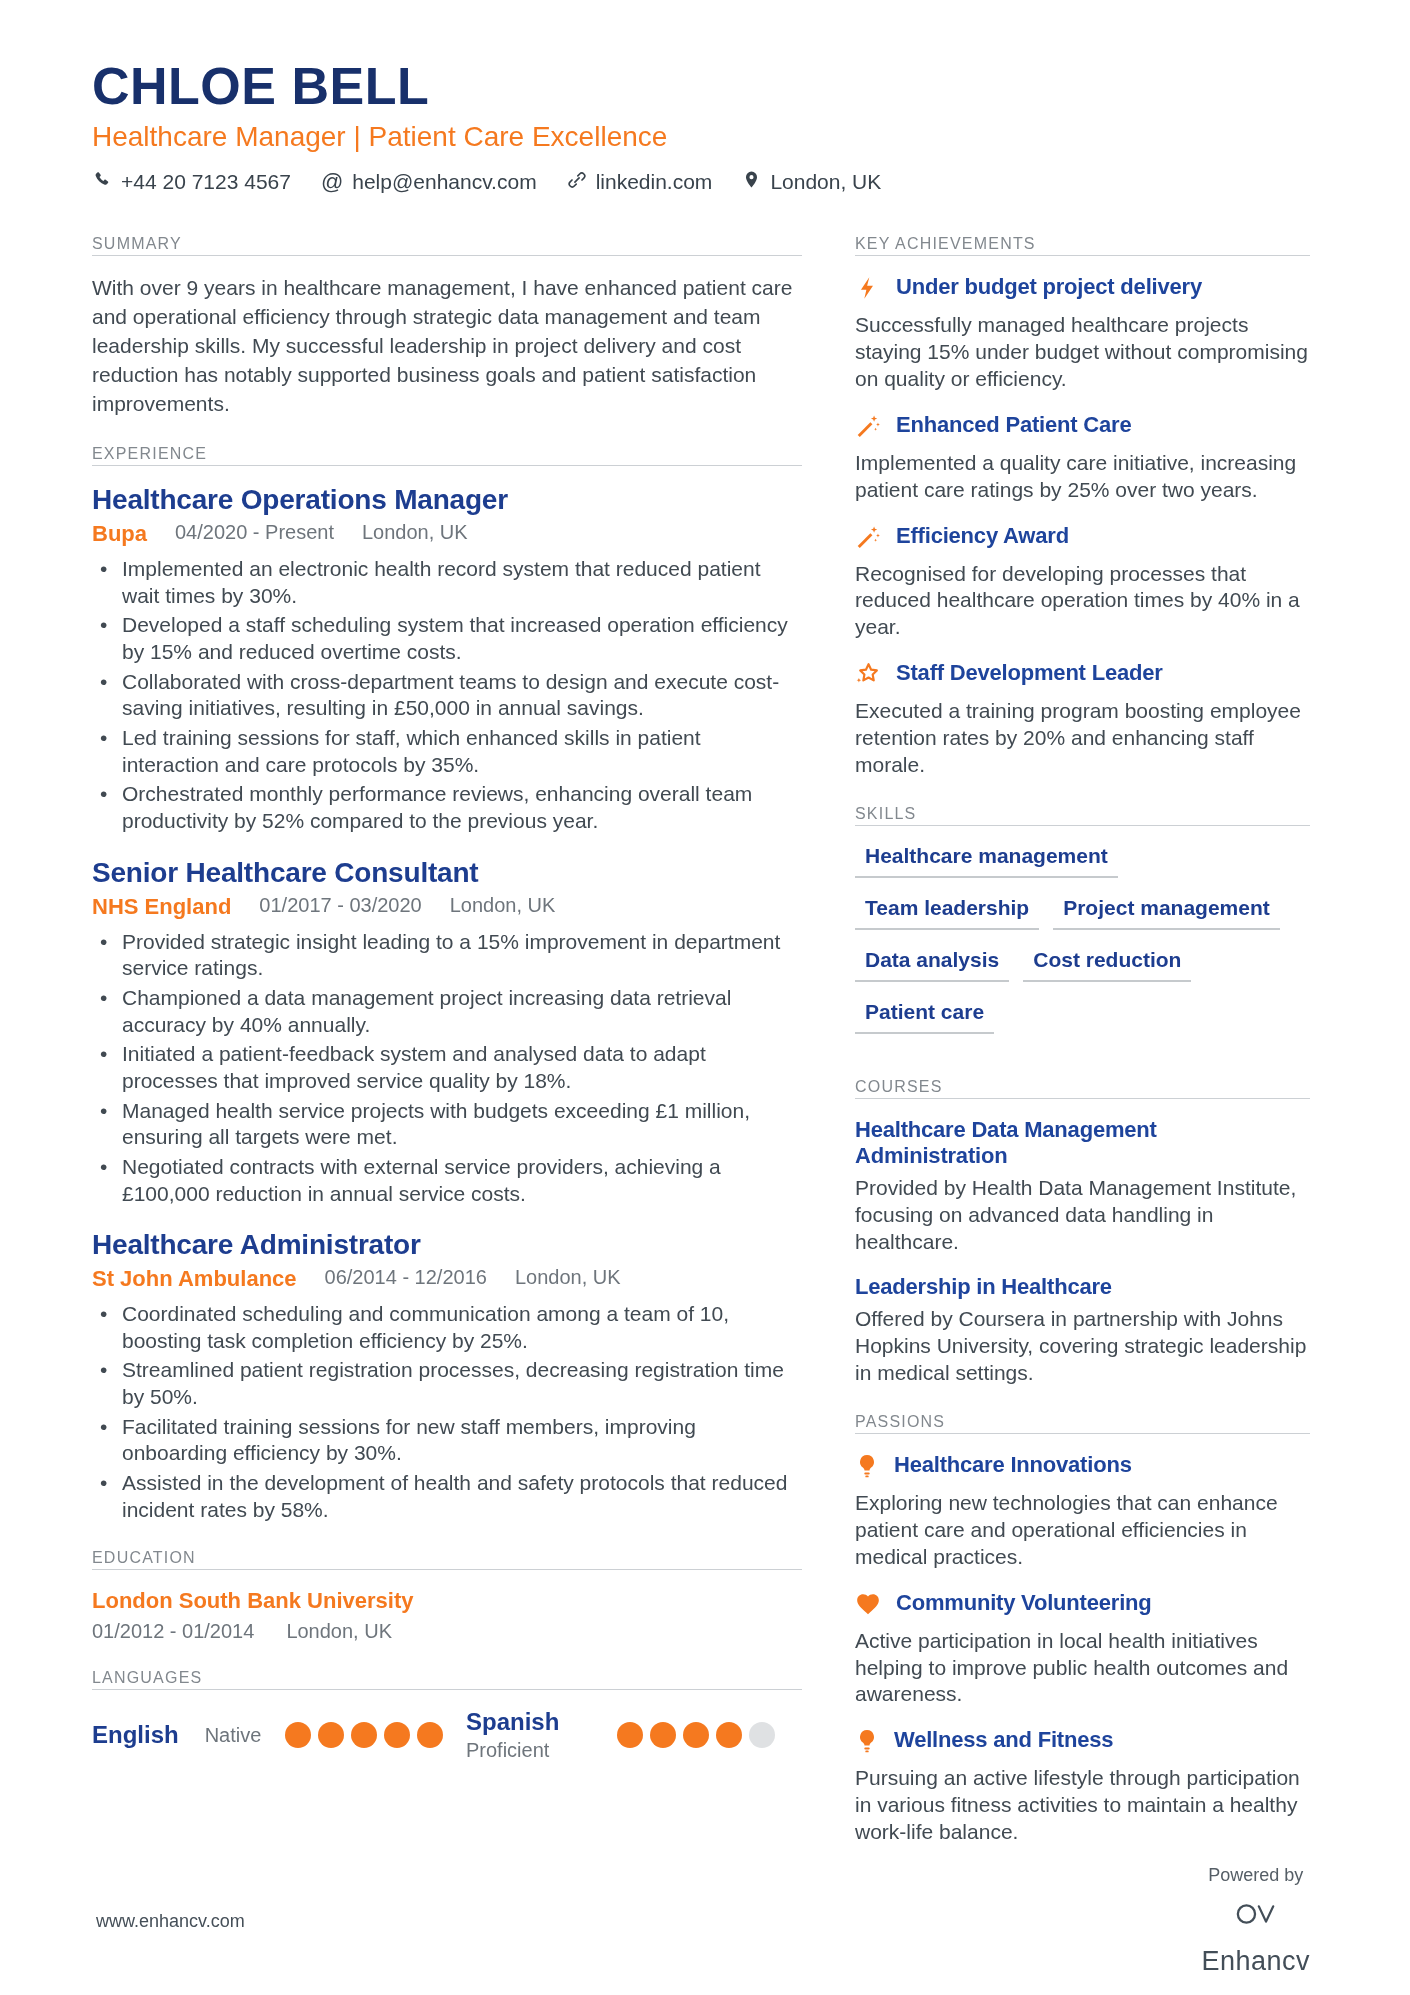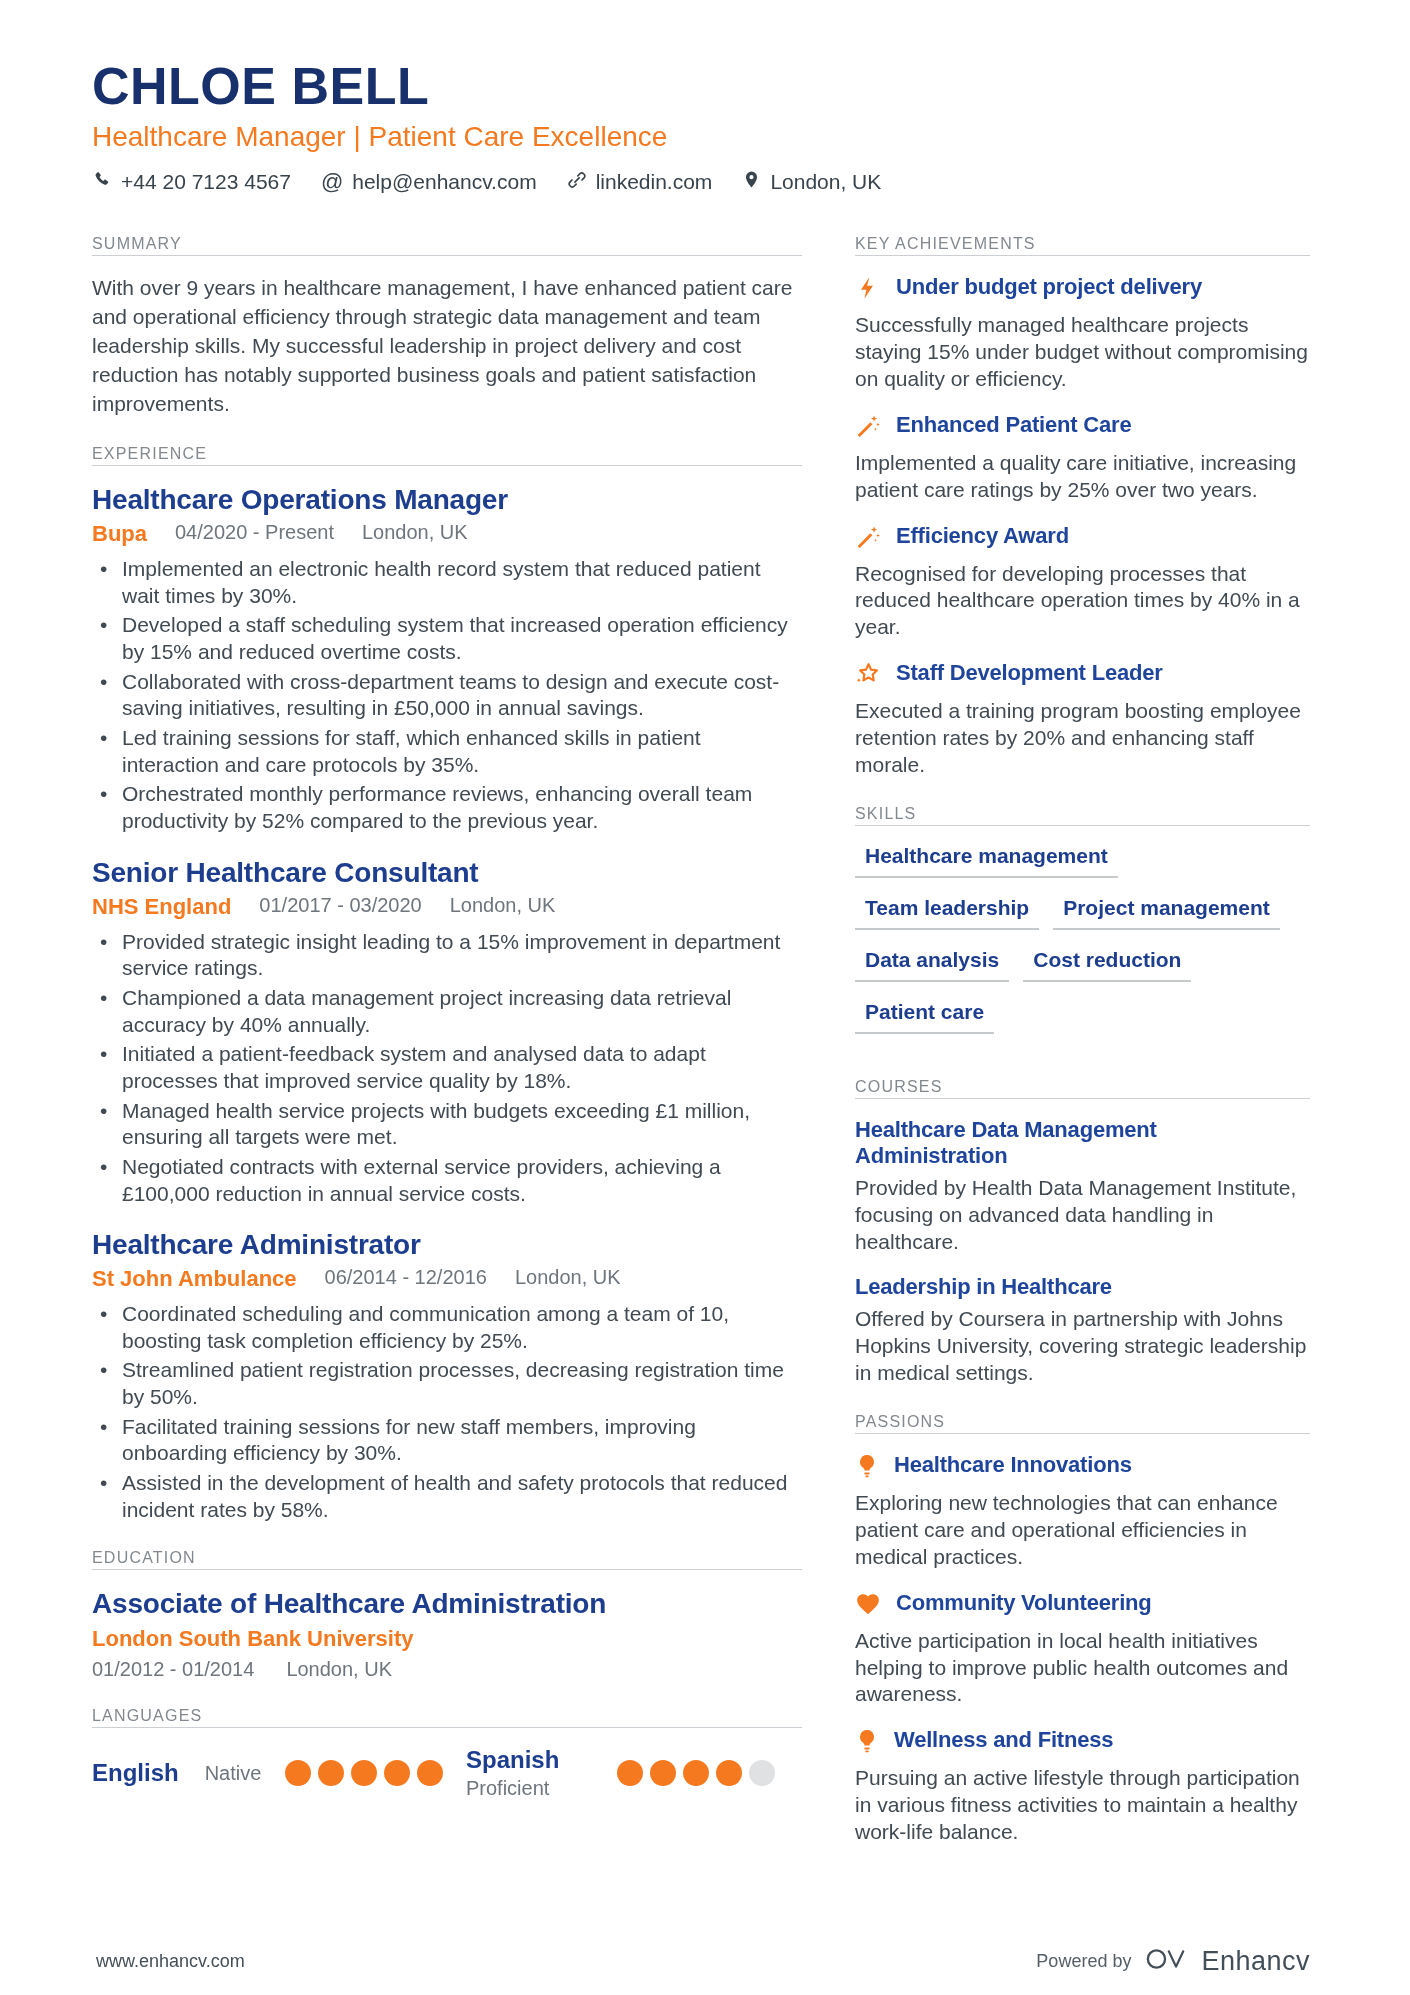--- a/index.html
+++ b/index.html
@@ -84,21 +84,21 @@
   .course .item-title { margin-bottom:6px; display:block; }
 
   .passion { margin-bottom:19px; }
 
   
   .footer {
     position:absolute; left:96px; right:100px; bottom:18px;
     display:flex; justify-content:space-between; align-items:center;
   }
   .footer-site { font-size:18px; color:#454f58; }
-  .powered { display:flex; align-items:center; gap:14px; }
+  .powered { display:flex; align-items:center; gap:14px;flex-direction:column; }
   .powered-by { font-size:18px; color:#555e66; }
   .brand-name { font-size:27px; color:#434e58; letter-spacing:.5px; }
 </style>
 </head>
 <body>
 
 <div class="page">
 
   <div class="header">
     <div class="name">CHLOE BELL</div>
@@ -192,21 +192,20 @@
             <li>Coordinated scheduling and communication among a team of 10, boosting task completion efficiency by 25%.</li>
             <li>Streamlined patient registration processes, decreasing registration time by 50%.</li>
             <li>Facilitated training sessions for new staff members, improving onboarding efficiency by 30%.</li>
             <li>Assisted in the development of health and safety protocols that reduced incident rates by 58%.</li>
           </ul>
         </div>
       </div>
 
       <div class="section">
         <div class="section-label">EDUCATION</div>
-        <div class="degree">Associate of Healthcare Administration</div>
         <div class="school">London South Bank University</div>
         <div class="edu-meta">
           <span>01/2012 - 01/2014</span>
           <span>London, UK</span>
         </div>
       </div>
 
       <div class="section">
         <div class="section-label">LANGUAGES</div>
         <div class="lang-row">

